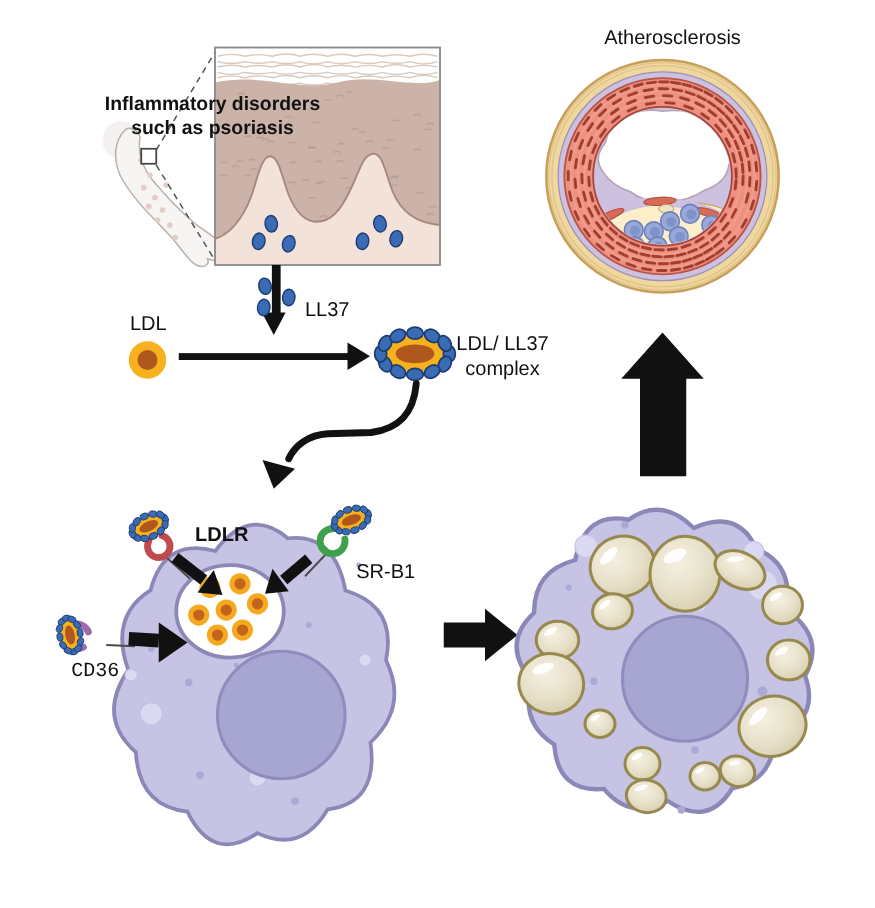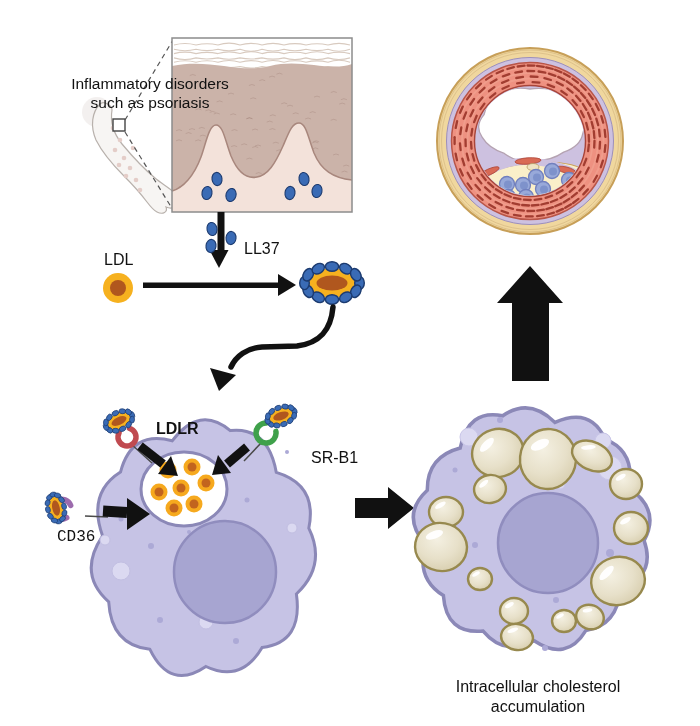--- a/index.html
+++ b/index.html
@@ -511,22 +511,23 @@
           <ellipse cx="564" cy="621" rx="12" ry="11" fill="url(#gLip)" stroke="#97894E" stroke-width="2.4"></ellipse>
           <ellipse cx="560.04" cy="616.05" rx="4.199999999999999" ry="1.76" fill="#fff" opacity="0.95" transform="rotate(-30 560.04 616.05)"></ellipse>
         </g>
         <g transform="rotate(20 590 617)">
           <ellipse cx="590" cy="617" rx="14" ry="12" fill="url(#gLip)" stroke="#97894E" stroke-width="2.4"></ellipse>
           <ellipse cx="585.38" cy="611.6" rx="4.8999999999999995" ry="1.92" fill="#fff" opacity="0.95" transform="rotate(-30 585.38 611.6)"></ellipse>
         </g>
       </g>
     </svg>
 
-  <div class="lbl center small" style="left:60px;top:75px;width:180px;">Inflammatory disorders
+  <div class="lbl center small" style="left:80px;top:75px;width:180px;font-weight:bold;">Inflammatory disorders
 such as psoriasis</div>
   <div class="lbl" style="left:244px;top:239px;">LL37</div>
   <div class="lbl" style="left:104px;top:250px;text-align:right;">LDL</div>
+  <div class="lbl center" style="left:360px;top:266px;width:84px;">LDL/ LL37
+complex</div>
+  <div class="lbl center" style="left:452px;top:21px;width:172px;">Atherosclerosis</div>
   <div class="lbl" style="left:156px;top:419px;font-weight:bold;">LDLR</div>
-  <div class="lbl" style="left:285px;top:448px;margin-left:26px;">SR-B1</div>
+  <div class="lbl" style="left:285px;top:448px;">SR-B1</div>
   <div class="lbl" style="left:57px;top:528px;font-family:Liberation Mono, monospace;">CD36</div>
-  <div class="lbl center" style="left:437px;top:677px;width:202px;">Intracellular cholesterol
-accumulation</div>
 </div>
 
 </body></html>

